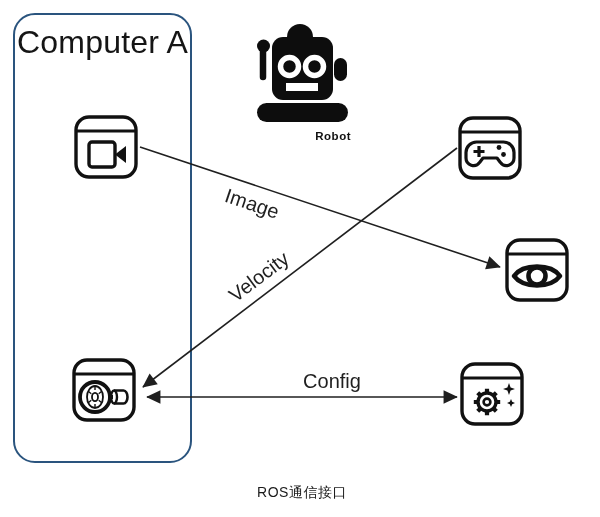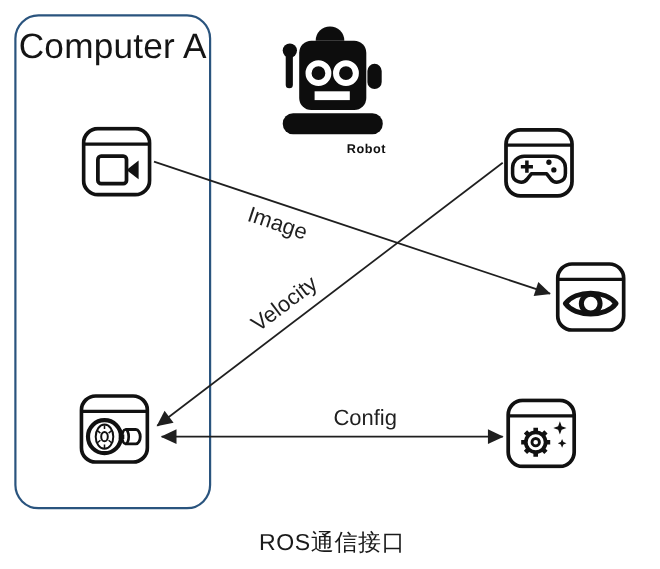--- a/index.html
+++ b/index.html
@@ -31,21 +31,21 @@
   .arrows{position:absolute;left:0;top:0;width:600px;height:517px;pointer-events:none;}
   .edge-label{
     position:absolute;font-size:20px;color:#1f1f1f;white-space:nowrap;
     transform:translate(-50%,-50%) rotate(var(--rot,0deg));
   }
   .label-image{left:252px;top:204px;--rot:18.5deg;}
   .label-velocity{left:259px;top:277px;--rot:-37deg;}
   .label-config{left:299px;top:381px;margin-left:33px;--rot:0deg;}
   .caption{
     position:absolute;left:302px;top:493px;transform:translate(-50%,-50%);
-    font-size:21px;color:#1a1a1a;letter-spacing:0.5px;
+    font-size:14px;color:#1a1a1a;letter-spacing:0.5px;
   }
 </style>
 </head>
 <body>
 
 <div class="canvas">
 
   <div class="box box-a">
     <div class="box-title">Computer A</div>
   </div>

